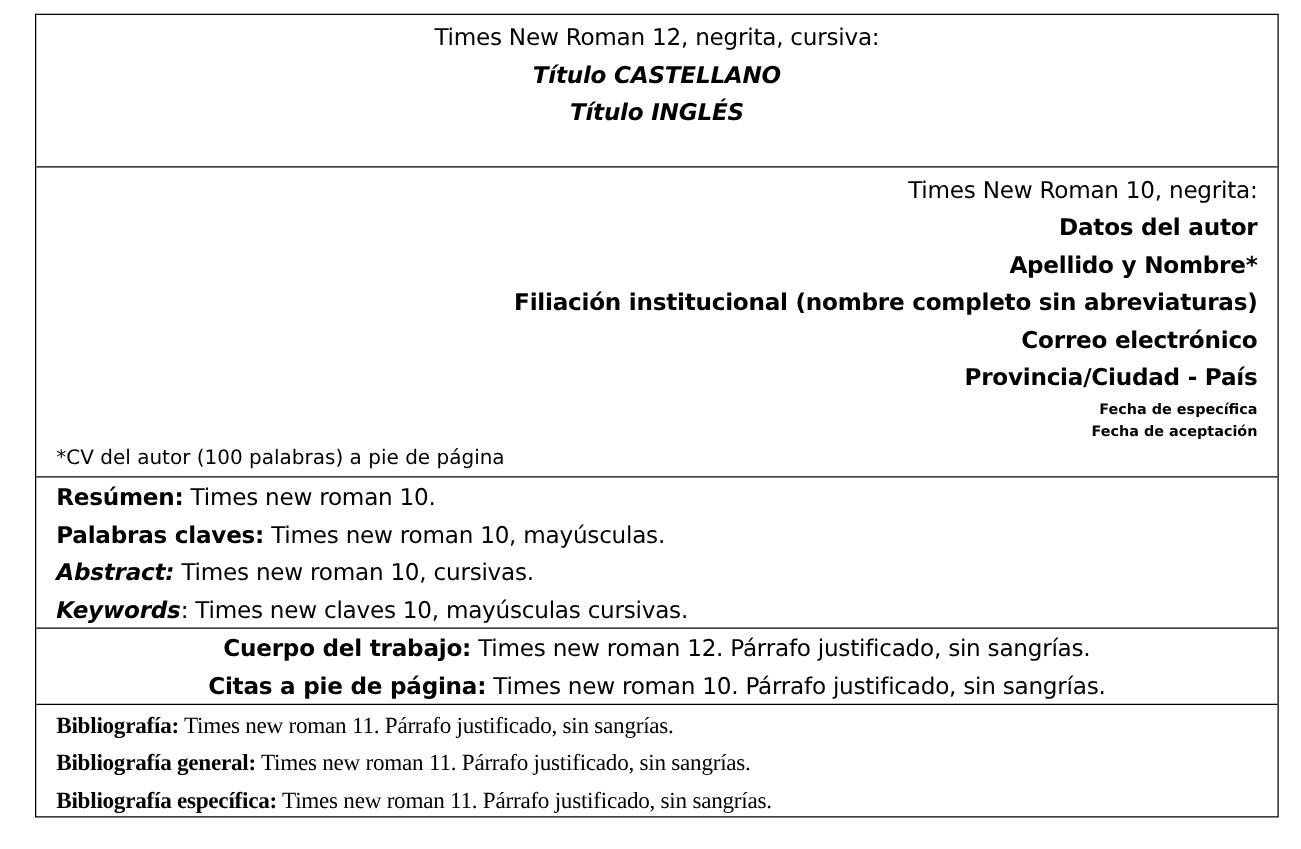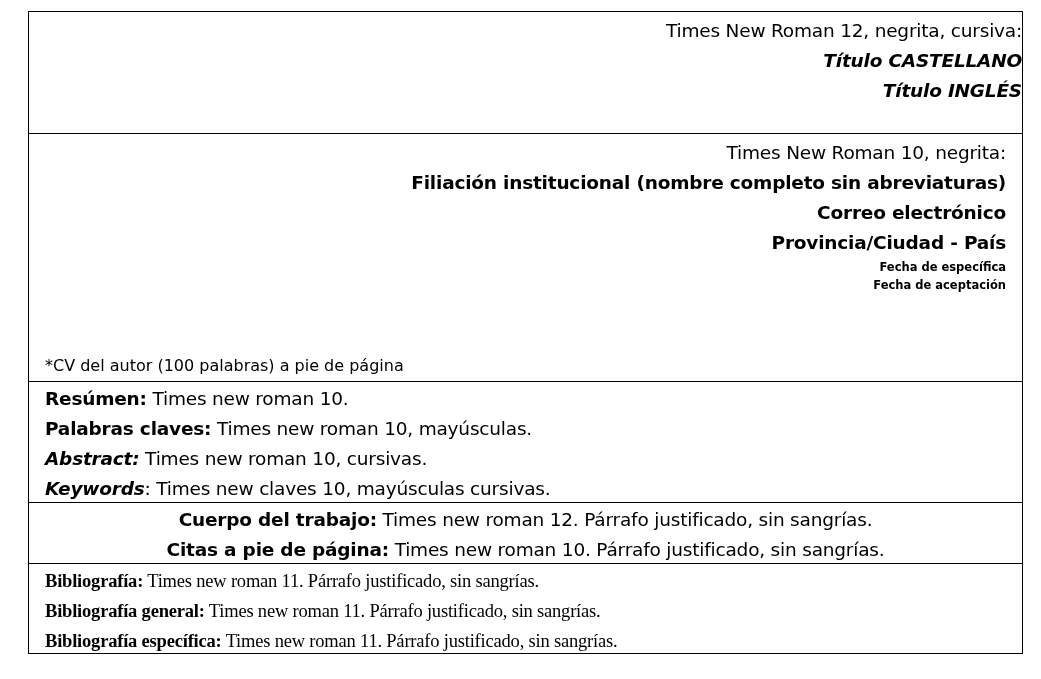--- a/index.html
+++ b/index.html
@@ -2,21 +2,21 @@
 <html><head>
   <meta charset="utf-8">
   <style>
     html, body { margin: 0; padding: 0; background: #ffffff; }
     body { width: 1041px; height: 679px; position: relative; overflow: hidden;
            font-family: "DejaVu Sans", "Liberation Sans", sans-serif; color: #000; }
     .tbl { position: absolute; left: 28px; top: 11px; width: 995px;
            border: 1.5px solid #000; box-sizing: border-box; }
     .row { border-top: 1.5px solid #000; box-sizing: border-box; position: relative; }
     .row:first-child { border-top: none; }
-    .r1 { height: 121px; text-align: right; padding-top: 4px; }
+    .r1 { height: 121px; text-align: center; padding-top: 4px; }
     .r2 { height: 248px; text-align: right; padding: 4px 16px 0 16px; }
     .r3 { height: 121px; padding: 2px 16px 0 16px; }
     .r4 { height: 61px; padding: 2px 16px 0 16px; text-align: center; }
     .r5 { height: 90px; padding: 2px 16px 0 16px; font-family: Liberation Serif, serif; }
     .line { font-size: 18.5px; line-height: 30px; white-space: nowrap; letter-spacing: -0.2px; }
     .b { font-weight: bold; }
     .bi { font-weight: bold; font-style: italic; }
     .small { font-size: 11.5px; line-height: 18px; font-weight: bold; }
     .cv { position: absolute; left: 16px; top: 217px; font-size: 16px; line-height: 30px; text-align: center; white-space: nowrap; }
   </style>
@@ -26,20 +26,22 @@
 <div class="tbl">
 
   <div class="row r1">
     <div class="line">Times New Roman 12, negrita, cursiva:</div>
     <div class="line bi">Título CASTELLANO</div>
     <div class="line bi">Título INGLÉS</div>
   </div>
 
   <div class="row r2">
     <div class="line">Times New Roman 10, negrita:</div>
+    <div class="line b">Datos del autor</div>
+    <div class="line b">Apellido y Nombre*</div>
     <div class="line b">Filiación institucional (nombre completo sin abreviaturas)</div>
     <div class="line b">Correo electrónico</div>
     <div class="line b">Provincia/Ciudad - País</div>
     <div class="small">Fecha de específica</div>
     <div class="small">Fecha de aceptación</div>
     <div class="cv">*CV del autor (100 palabras) a pie de página</div>
   </div>
 
   <div class="row r3">
     <div class="line"><span class="b">Resúmen:</span><span> Times new roman 10.</span></div>

